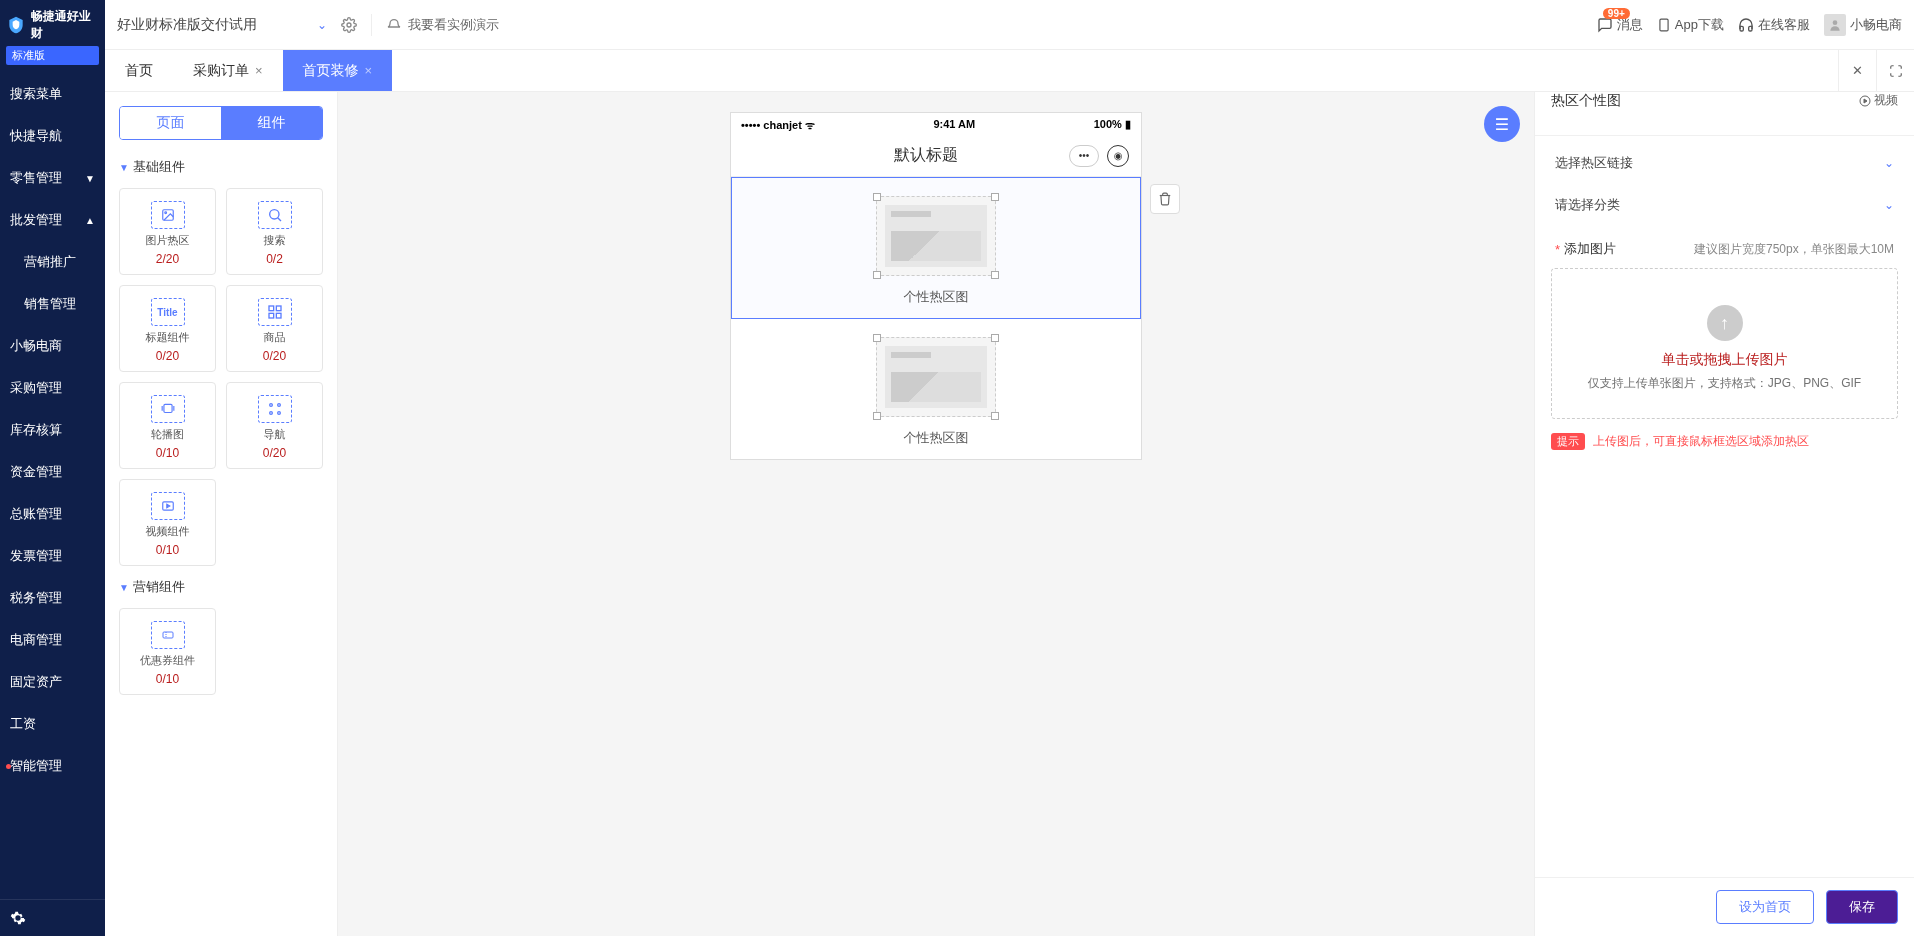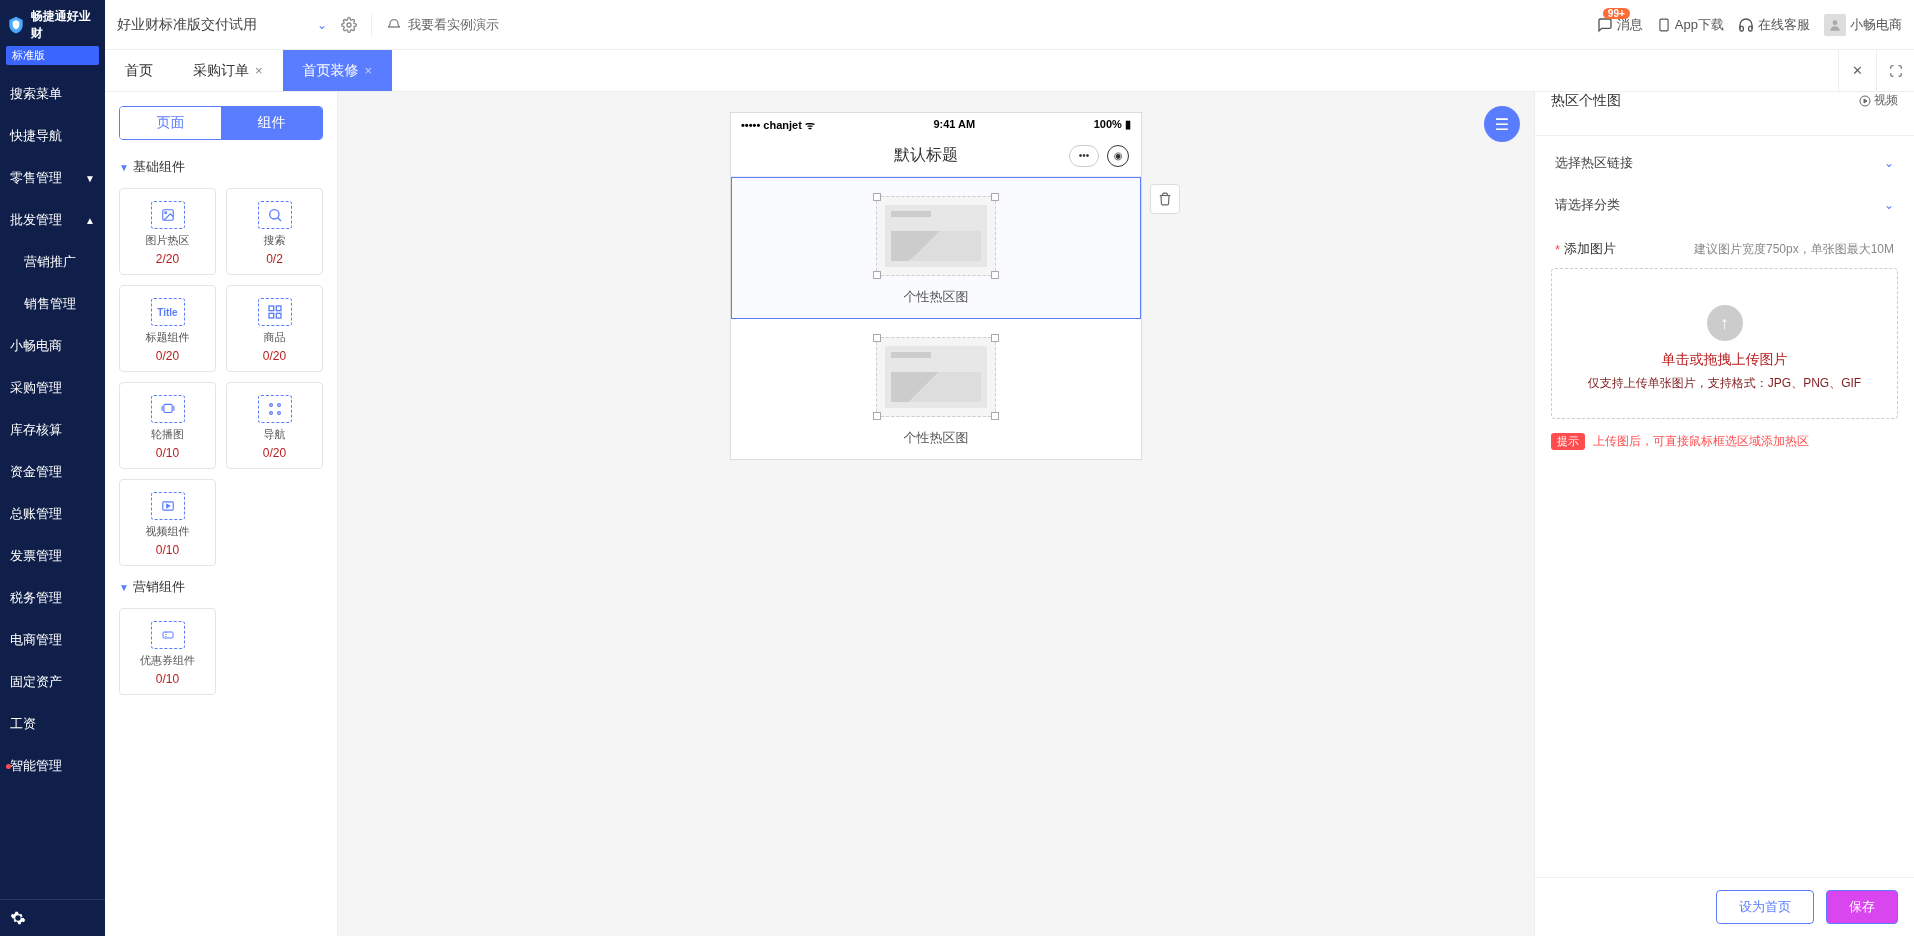--- a/index.html
+++ b/index.html
@@ -87,28 +87,28 @@
 .video-link { color:#666; font-size:12px; display:flex; align-items:center; gap:3px; cursor:pointer; }
 .props-body { flex:1; overflow-y:auto; padding:6px 16px; }
 .prop-row { display:flex; align-items:center; justify-content:space-between; padding:12px 4px; color:#444; font-size:13px; cursor:pointer; }
 .prop-chev { color:#5a7dff; font-size:12px; }
 .prop-label { display:flex; align-items:center; gap:4px; padding:14px 4px 10px; font-size:13px; }
 .req { color:#ff4d4f; }
 .hint-inline { color:#888; font-size:12px; margin-left:auto; }
 .upload { border:1px dashed #ccc; border-radius:4px; padding:36px 10px 26px; text-align:center; cursor:pointer; }
 .upload-icon { width:36px; height:36px; border-radius:50%; background:#ccc; color:#fff; margin:0 auto 10px; display:flex; align-items:center; justify-content:center; font-size:18px; }
 .upload-title { font-size:14px; color:#b91c1c; margin-bottom:6px; }
-.upload-sub { font-size:12px; color:#7f1d1d; }
+.upload-sub { font-size:12px; color:#737373; }
 .tip-row { display:flex; align-items:center; gap:8px; margin-top:14px; font-size:12px; }
 .tip-badge { background:#ff4d4f; color:#fff; padding:1px 6px; border-radius:3px; font-size:11px; }
 .tip-text { color:#ff4d4f; }
 .props-foot { padding:12px 16px; display:flex; justify-content:flex-end; gap:12px; border-top:1px solid #f0f0f0; }
 .btn { padding:7px 22px; border-radius:4px; font-size:13px; cursor:pointer; border:1px solid #5a7dff; }
 .btn.ghost { background:#fff; color:#5a7dff; }
-.btn.primary { background:#d946ef; color:#fff; }
+.btn.primary { background:#4c1d95; color:#fff; }
 
 svg { display:block; }
 </style>
 </head>
 <body>
 
 <div class="app">
 
   <div class="leftnav">
     <div class="logo">

